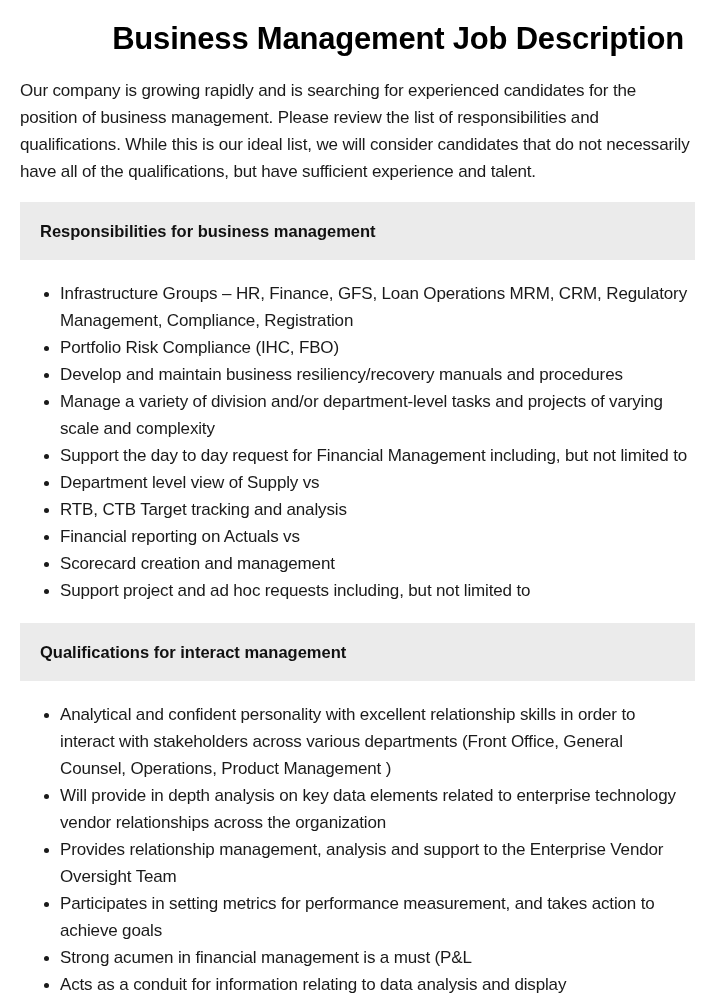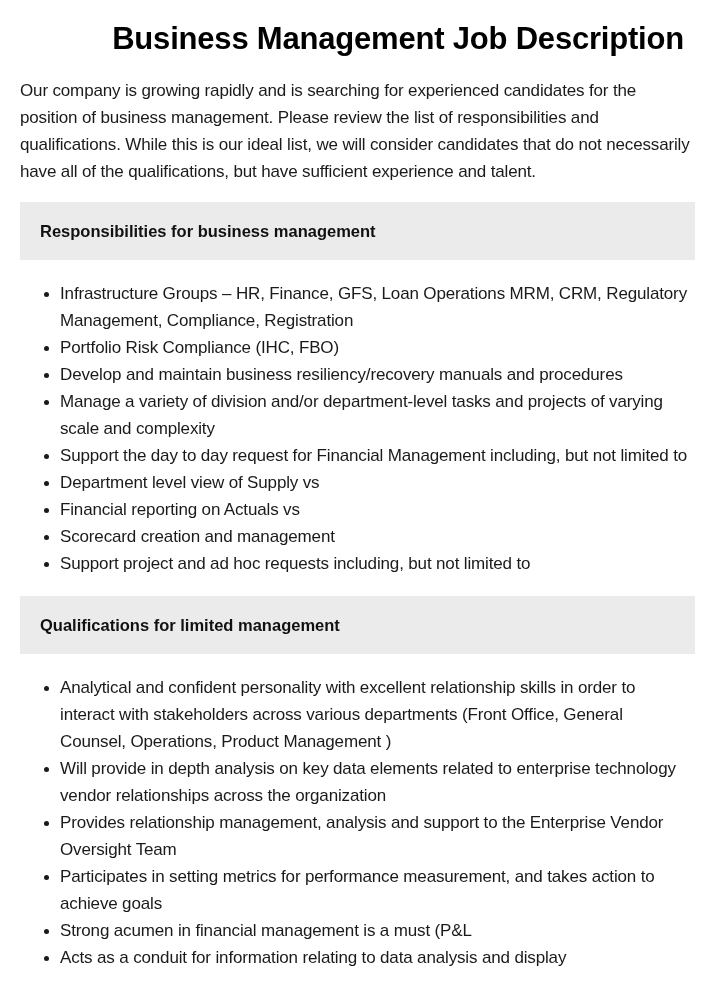--- a/index.html
+++ b/index.html
@@ -84,26 +84,27 @@
   <p class="intro">Our company is growing rapidly and is searching for experienced candidates for the position of business management. Please review the list of responsibilities and qualifications. While this is our ideal list, we will consider candidates that do not necessarily have all of the qualifications, but have sufficient experience and talent.</p>
 
   <div class="section-header">Responsibilities for business management</div>
   <ul class="items">
     <li>Infrastructure Groups – HR, Finance, GFS, Loan Operations MRM, CRM, Regulatory Management, Compliance, Registration</li>
     <li>Portfolio Risk Compliance (IHC, FBO)</li>
     <li>Develop and maintain business resiliency/recovery manuals and procedures</li>
     <li>Manage a variety of division and/or department-level tasks and projects of varying scale and complexity</li>
     <li>Support the day to day request for Financial Management including, but not limited to</li>
     <li>Department level view of Supply vs</li>
+    <li>RTB, CTB Target tracking and analysis</li>
     <li>Financial reporting on Actuals vs</li>
     <li>Scorecard creation and management</li>
     <li>Support project and ad hoc requests including, but not limited to</li>
   </ul>
 
-  <div class="section-header second">Qualifications for limited management</div>
+  <div class="section-header second">Qualifications for interact management</div>
   <ul class="items">
     <li>Analytical and confident personality with excellent relationship skills in order to interact with stakeholders across various departments (Front Office, General Counsel, Operations, Product Management )</li>
     <li>Will provide in depth analysis on key data elements related to enterprise technology vendor relationships across the organization</li>
     <li>Provides relationship management, analysis and support to the Enterprise Vendor Oversight Team</li>
     <li>Participates in setting metrics for performance measurement, and takes action to achieve goals</li>
     <li>Strong acumen in financial management is a must (P&amp;L</li>
     <li>Acts as a conduit for information relating to data analysis and display</li>
   </ul>
 </div>
 

